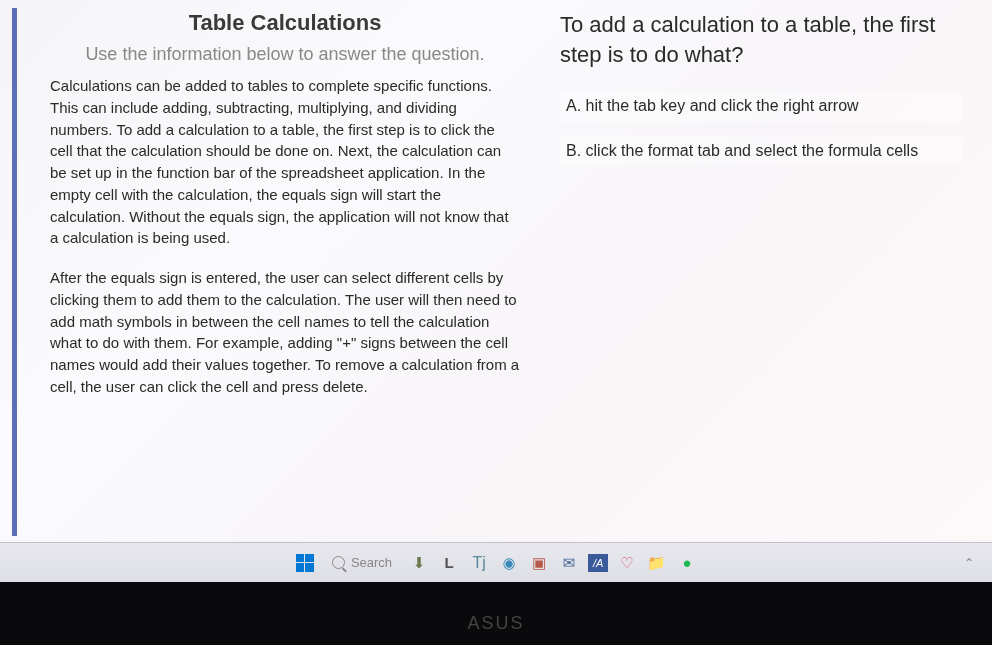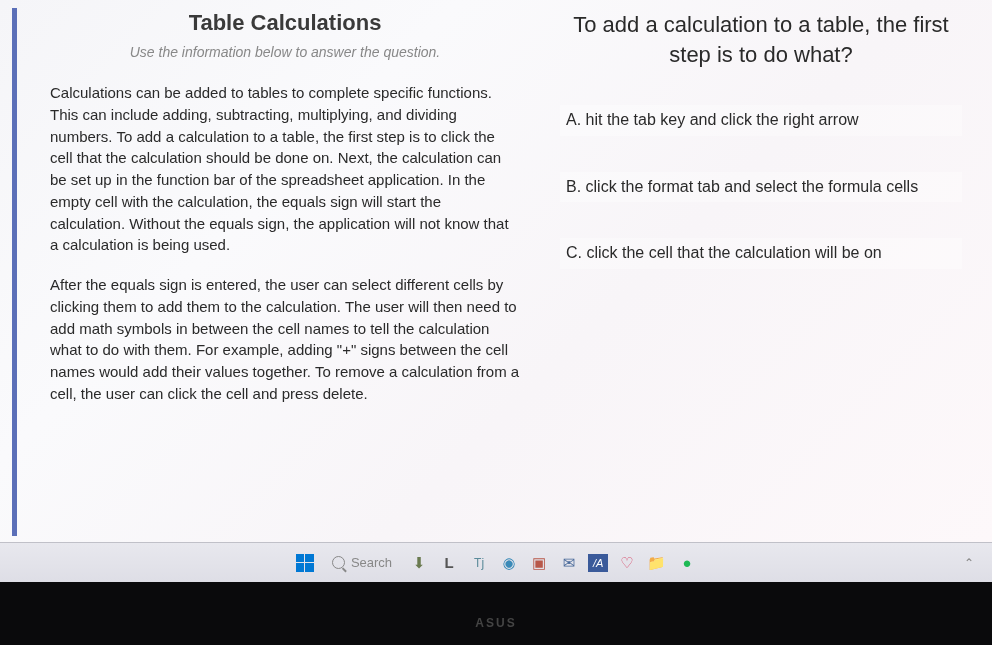--- a/index.html
+++ b/index.html
@@ -39,51 +39,49 @@
       padding-top: 0;
     }
     .title {
       font-size: 22px;
       color: #3a3a3a;
       text-align: center;
       font-weight: 700;
       margin-bottom: 8px;
     }
     .subtitle {
-      font-size: 14px;
+      font-size: 18px;
       color: #888;
       text-align: center;
-      font-style: italic;
-      margin-bottom: 22px;
+      margin-bottom: 10px;
     }
     .passage {
       font-size: 15px;
       color: #2a2a2a;
       line-height: 1.45;
     }
     .passage p {
       margin-bottom: 18px;
     }
     .question {
       font-size: 22px;
       color: #2a2a2a;
-      text-align: center;
+      text-align: left;
       line-height: 1.35;
       margin-bottom: 22px;
       font-weight: 400;
     }
     .answer {
       font-size: 16px;
       color: #2a2a2a;
       line-height: 1.4;
       margin-bottom: 14px;
       padding: 4px 6px;
       cursor: pointer;
       background: rgba(255,255,255,0.35);
-      margin-top: 36px;
     }
     .taskbar {
       position: absolute;
       bottom: 63px;
       left: 0;
       width: 100%;
       height: 40px;
       background: linear-gradient(180deg, #e8e8ee 0%, #dedee6 100%);
       border-top: 1px solid #c0c0c8;
       display: flex;
@@ -148,22 +146,22 @@
       bottom: 0;
       left: 0;
       width: 100%;
       height: 63px;
       background: #0a0a0c;
       display: flex;
       align-items: center;
       justify-content: center;
     }
     .laptop-logo {
-      font-size: 12px;
-      font-weight: 700;
+      font-size: 18px;
+      font-weight: 400;
       color: #444;
       letter-spacing: 2px;
       font-family: Arial, sans-serif;
       margin-top: 19px;
     }
     .chevron-up {
       position: absolute;
       right: 18px;
       color: #888;
       font-size: 12px;
@@ -180,42 +178,41 @@
       <div class="subtitle">Use the information below to answer the question.</div>
       <div class="passage">
         <p>Calculations can be added to tables to complete specific functions. This can include adding, subtracting, multiplying, and dividing numbers. To add a calculation to a table, the first step is to click the cell that the calculation should be done on. Next, the calculation can be set up in the function bar of the spreadsheet application. In the empty cell with the calculation, the equals sign will start the calculation. Without the equals sign, the application will not know that a calculation is being used.</p>
         <p>After the equals sign is entered, the user can select different cells by clicking them to add them to the calculation. The user will then need to add math symbols in between the cell names to tell the calculation what to do with them. For example, adding "+" signs between the cell names would add their values together. To remove a calculation from a cell, the user can click the cell and press delete.</p>
       </div>
     </div>
     <div class="right-col">
       <div class="question">To add a calculation to a table, the first step is to do what?</div>
       <div class="answer">A. hit the tab key and click the right arrow</div>
       <div class="answer">B. click the format tab and select the formula cells</div>
-      <div class="answer">C. click the cell that the calculation will be on</div>
     </div>
   </div>
 </div>
 
 <div class="taskbar">
   <div class="taskbar-left">
     <div class="tb-icon">
       <div class="win-logo">
         <span></span>
           <span></span>
           <span></span>
           <span></span>
       </div>
     </div>
     <div class="search-box">
       <div class="search-icon"></div>
       <span>Search</span>
     </div>
     <div class="tb-icon" style="color:#6a7a50;">⬇</div>
     <div class="tb-icon" style="color:#555;font-weight:bold;">L</div>
-    <div class="tb-icon" style="color:#5a8a9a;font-size:12px;">Tj</div>
+    <div class="tb-icon" style="color:#5a8a9a;font-size:16px;">Tj</div>
     <div class="tb-icon" style="color:#3a8ab8;">◉</div>
     <div class="tb-icon" style="color:#b8584a;">▣</div>
     <div class="tb-icon" style="color:#4a6a9a;">✉</div>
     <div class="tb-icon" style="background:#3a5a9a;color:#fff;font-size:11px;font-style:italic;width:20px;height:18px;">/A</div>
     <div class="tb-icon" style="color:#d84a6a;">♡</div>
     <div class="tb-icon" style="color:#d4a84a;">📁</div>
     <div class="tb-icon" style="color:#1db954;">●</div>
   </div>
   <div class="chevron-up">⌃</div>
 </div>

